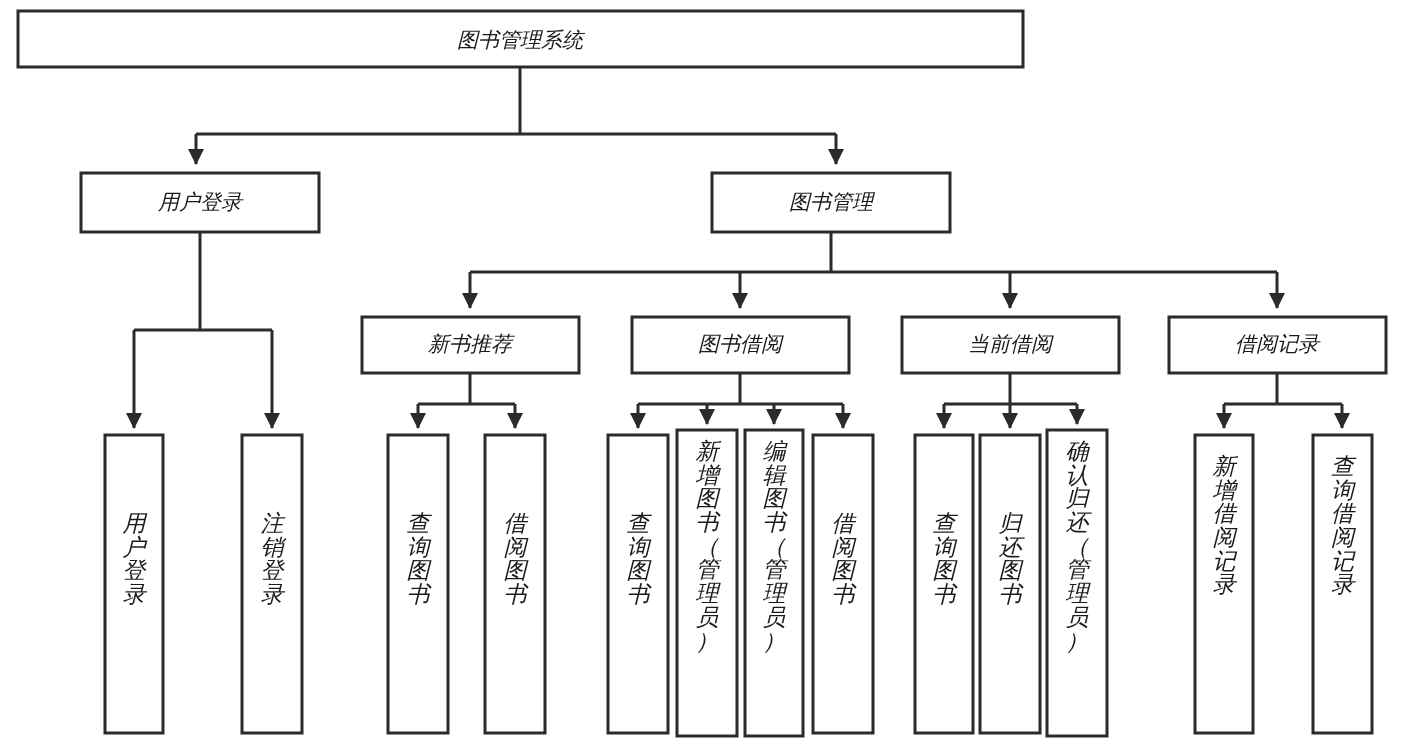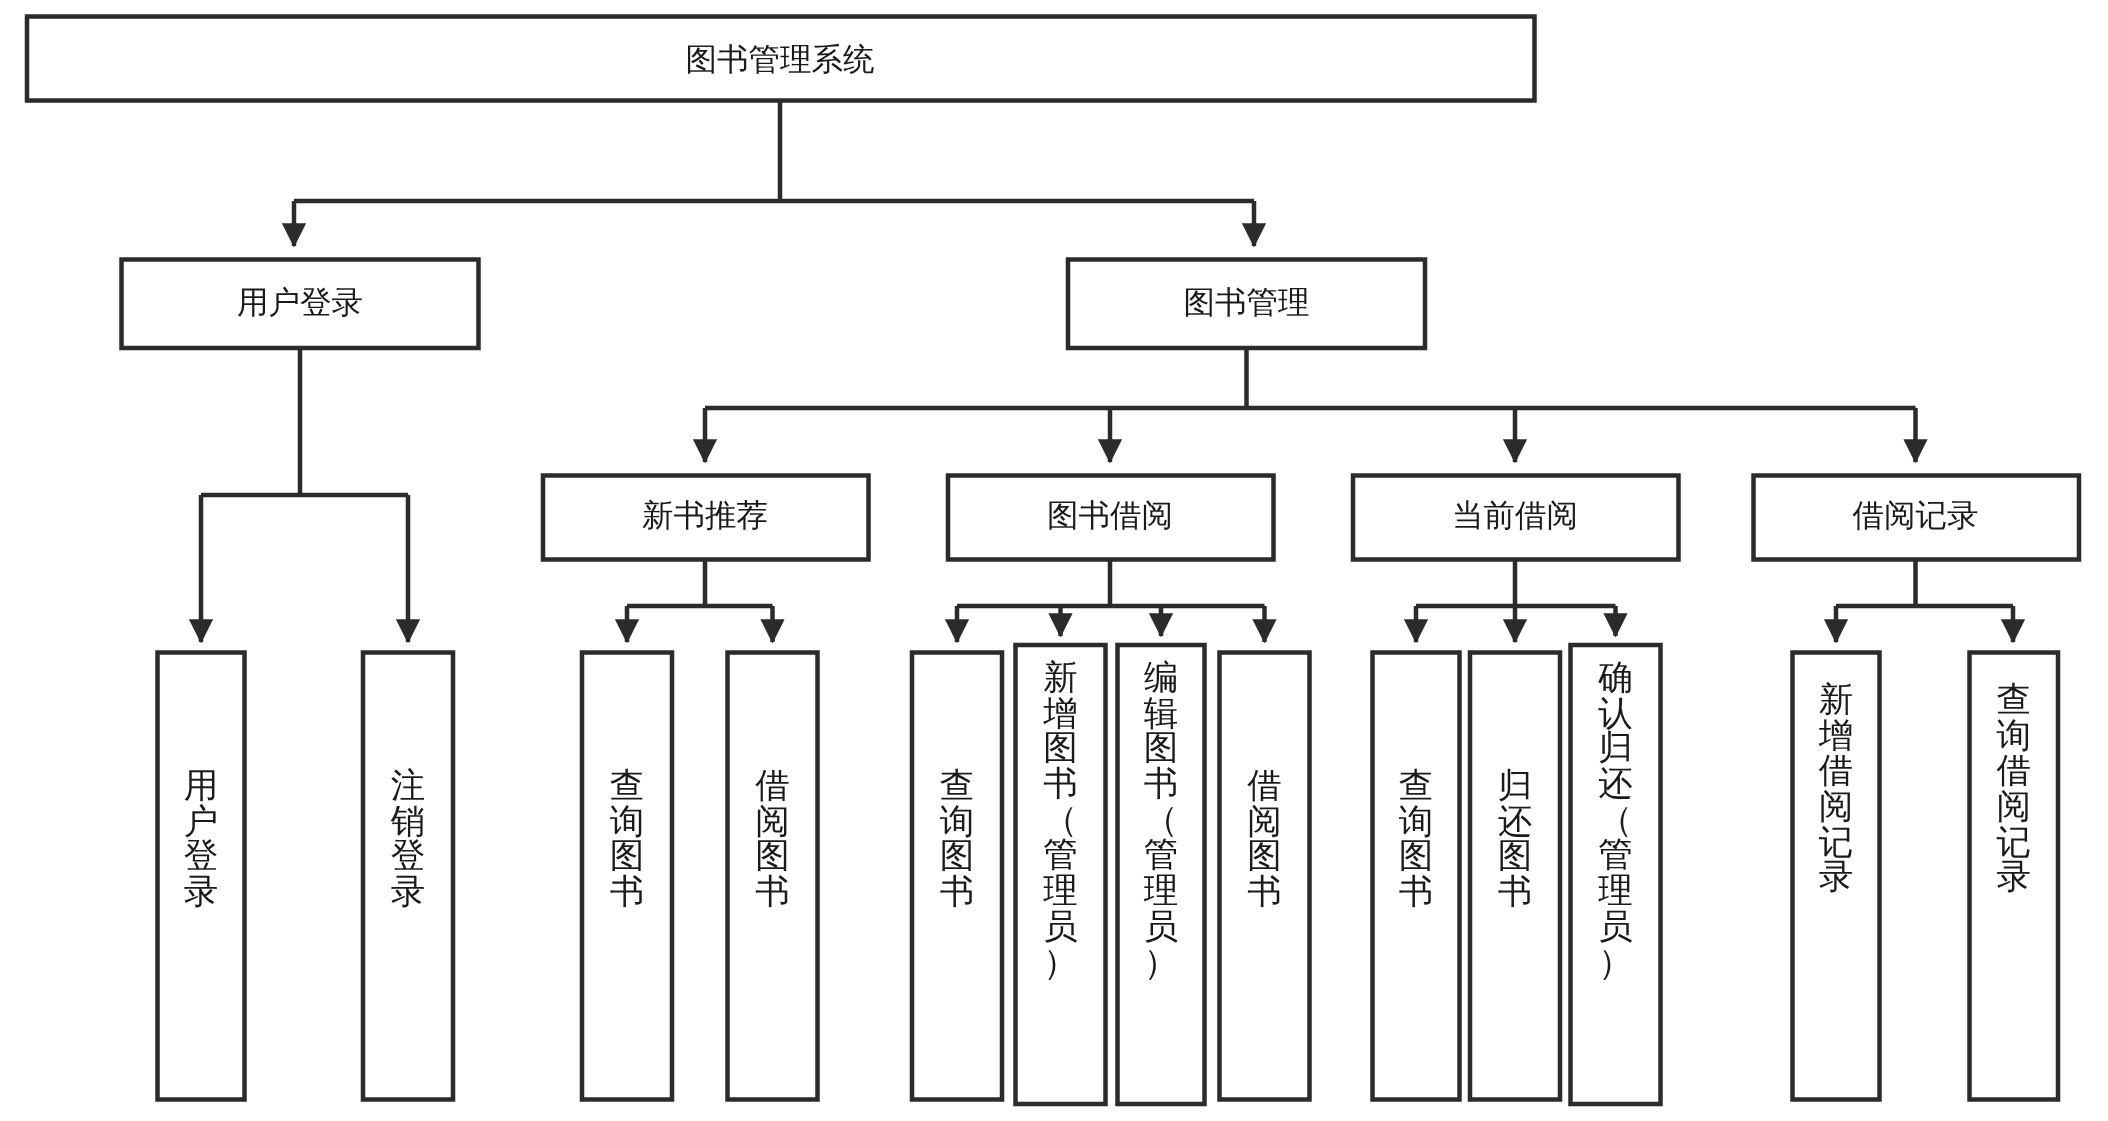--- a/index.html
+++ b/index.html
@@ -11,20 +11,21 @@
     width: 1405px;
     height: 747px;
     font-family: "Liberation Sans", "DejaVu Sans", sans-serif;
     overflow: hidden;
   }
   #diagram-root {
     position: relative;
     width: 1405px;
     height: 610px;
     background: #ffffff;
+    font-style: italic;
   }
   svg.diagram {
     position: absolute;
     top: 0;
     left: 0;
     width: 1405px;
     height: 747px;
     display: block;
   }
   .node-rect {

